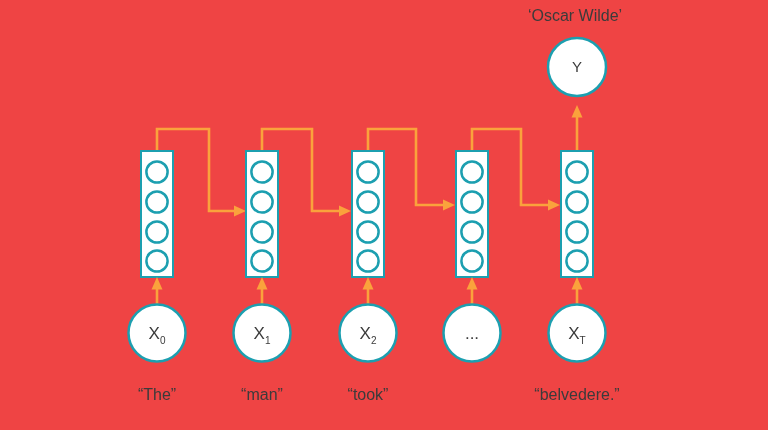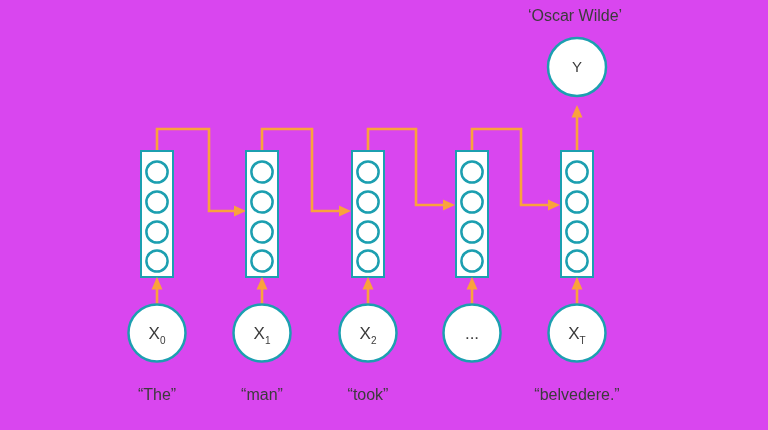--- a/index.html
+++ b/index.html
@@ -7,21 +7,21 @@
     --orange: #faa23c;
     --ink: #3b3b3b;
   }
   * { margin: 0; padding: 0; box-sizing: border-box; }
   html, body {
     width: 768px; height: 430px;
     background: #ffffff;
     font-family: "Liberation Sans", sans-serif;
     overflow: hidden;
   }
-  .canvas { position: relative; width: 768px; height: 430px; background: #d946ef; }
+  .canvas { position: relative; width: 768px; height: 430px; background: #ef4444; }
   svg { display: block; }
 
   .node-stroke { fill: #ffffff; stroke: var(--teal); }
   .block { stroke-width: 2; }
   .cell  { stroke-width: 2.5; }
   .bignode { stroke-width: 2.5; }
 
   .conn { fill: none; stroke: var(--orange); stroke-width: 2.6; stroke-linejoin: miter; }
   .head { fill: var(--orange); stroke: none; }
 

